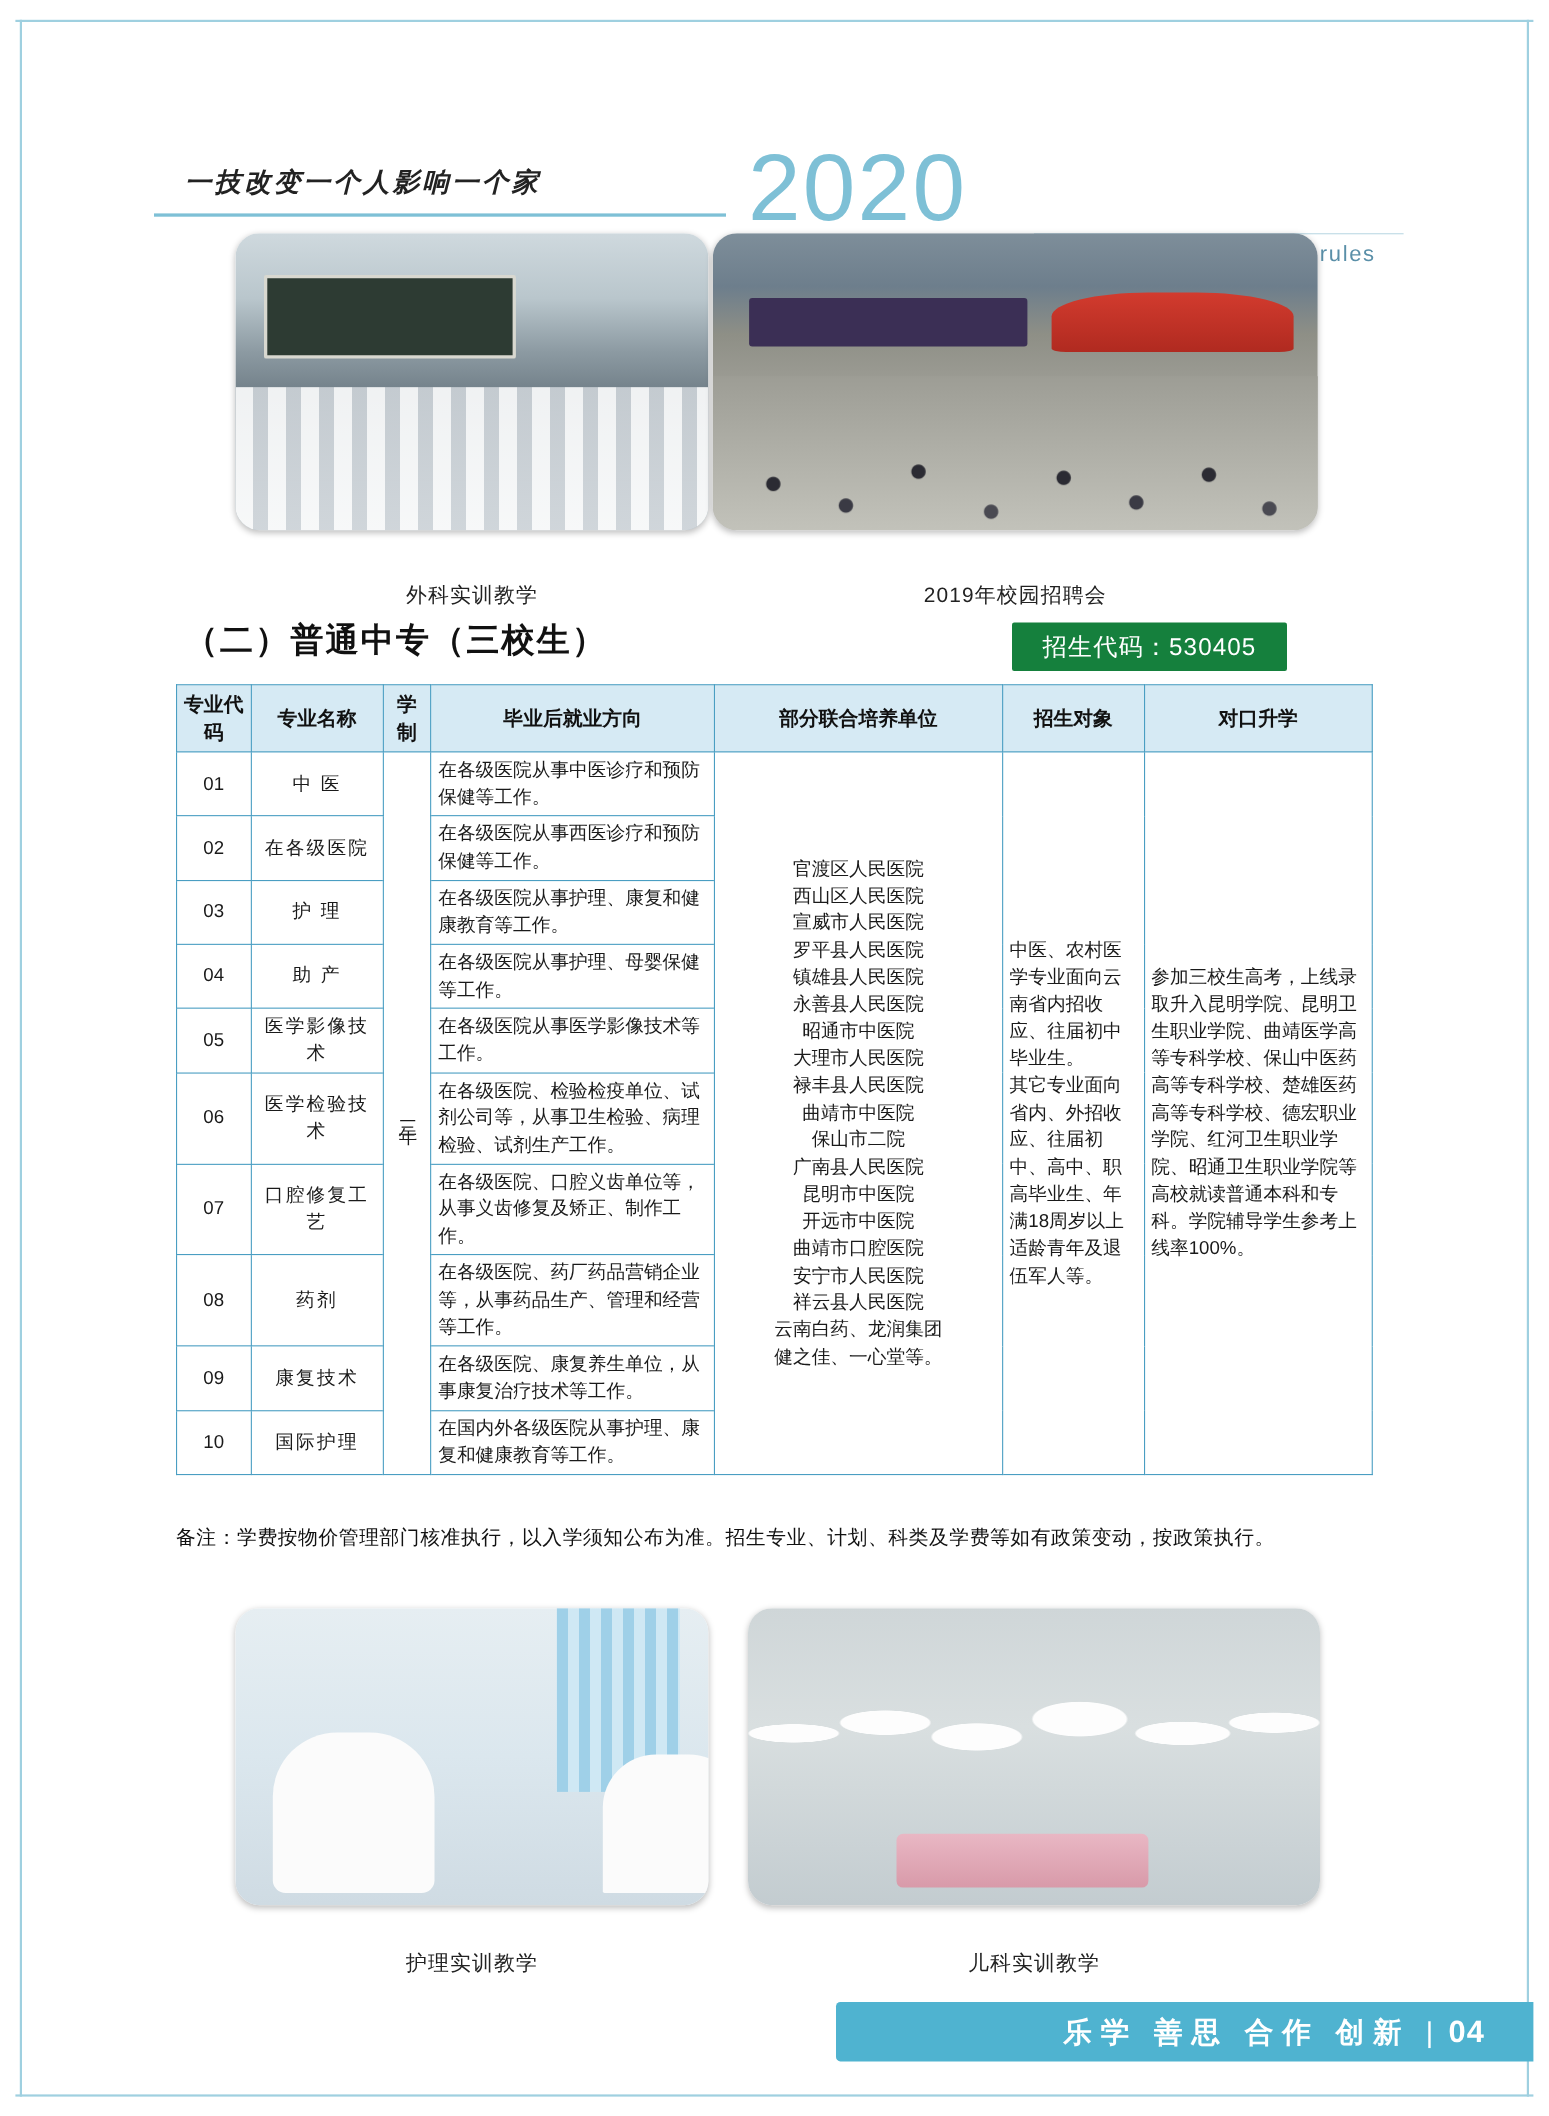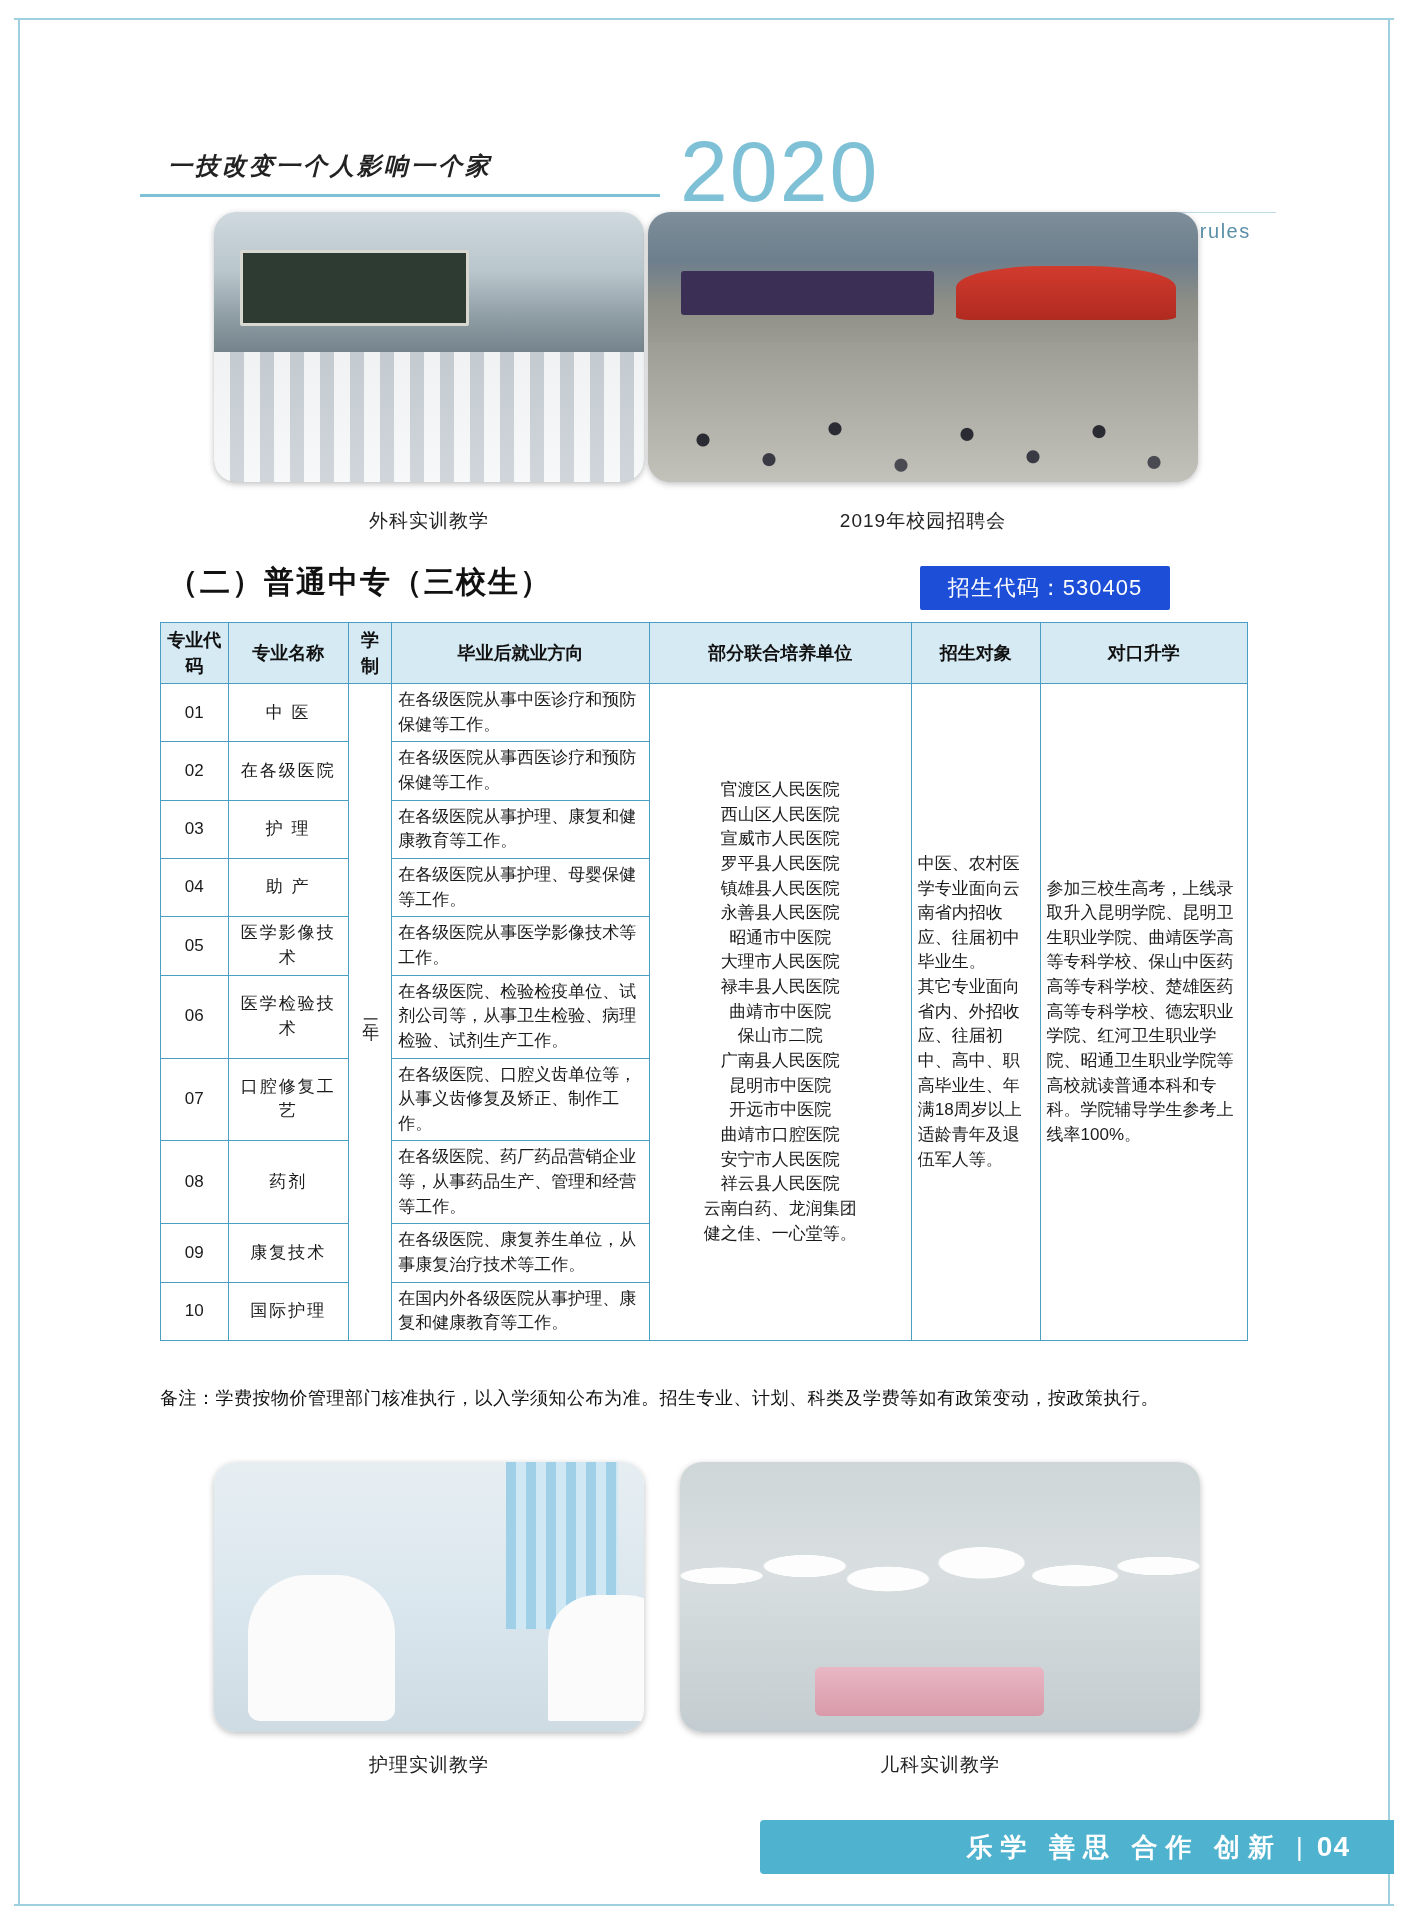--- a/index.html
+++ b/index.html
@@ -90,20 +90,21 @@
     border-radius: 22px;
     overflow: hidden;
     box-shadow: 0 2px 6px rgba(0,0,0,0.25);
   }
   .photo-caption {
     position: absolute;
     font-size: 19px;
     color: #222;
     text-align: center;
     letter-spacing: 1px;
+    margin-top: 20px;
   }
   .ph1 { left: 214px; top: 212px; width: 430px; height: 270px; }
   .ph2 { left: 648px; top: 212px; width: 550px; height: 270px; }
   .cap1 { left: 214px; top: 508px; width: 430px; }
   .cap2 { left: 648px; top: 508px; width: 550px; }
   .ph3 { left: 214px; top: 1462px; width: 430px; height: 270px; }
   .ph4 { left: 680px; top: 1462px; width: 520px; height: 270px; }
   .cap3 { left: 214px; top: 1752px; width: 430px; }
   .cap4 { left: 680px; top: 1752px; width: 520px; }
 
@@ -185,21 +186,21 @@
   
   .section-title {
     position: absolute; left: 168px; top: 562px;
     font-size: 30px; font-weight: bold; letter-spacing: 2px;
     color: #111;
     font-family: "Liberation Serif", "DejaVu Serif", serif;
   }
   .code-badge {
     position: absolute; left: 920px; top: 566px;
     width: 250px; height: 44px;
-    background: #1d4ed8;
+    background: #15803d;
     color: #ffffff;
     font-size: 22px;
     display: flex; align-items: center; justify-content: center;
     letter-spacing: 1px;
     border-radius: 2px;
   }
 
   
   .tbl-wrap {
     position: absolute; left: 160px; top: 622px; width: 1088px;

